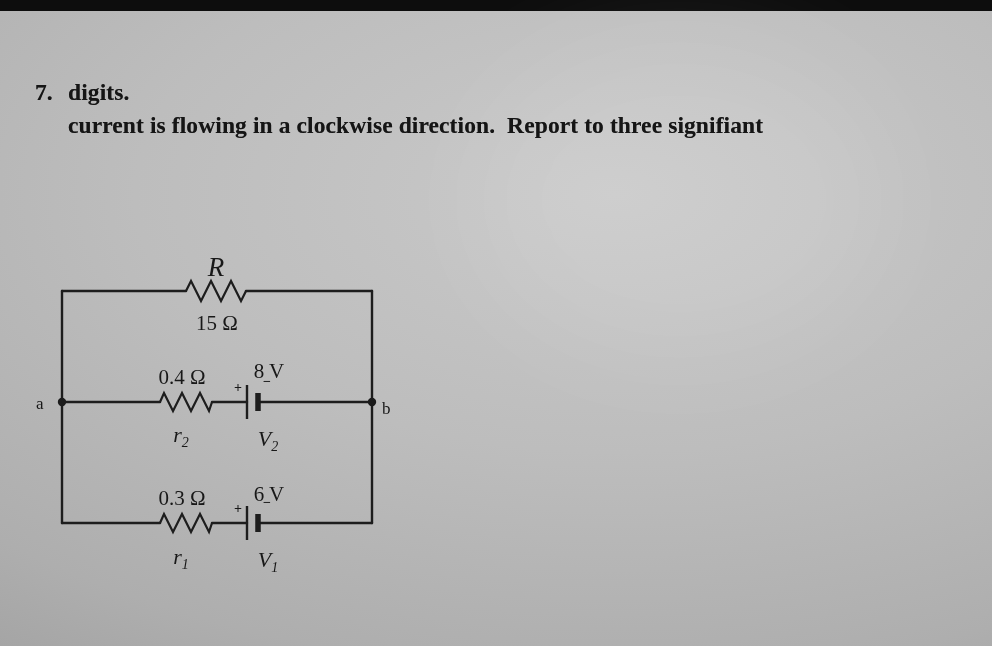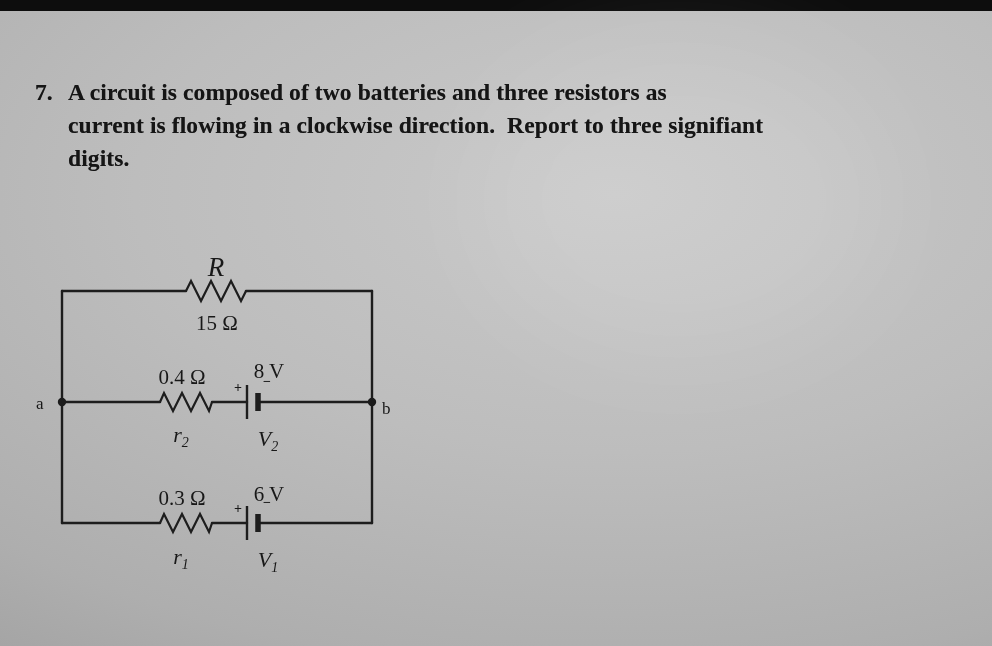--- a/index.html
+++ b/index.html
@@ -33,23 +33,23 @@
   .pol{font-size:14px;font-weight:bold;}
 </style>
 </head>
 <body>
 
 <div class="stage">
   <div class="top-bar"></div>
   <div class="sheen"></div>
 
   <div class="problem">
-    <div class="line"><span class="num">7.</span><span>A circuit is composed of two batteries and three resistors as</span></div>
+    <div class="line"><span class="num">7.</span></div>
+    <div class="line">digits.</div>
     <div class="line">current is flowing in a clockwise direction.  Report to three signifiant</div>
-    <div class="line">digits.</div>
   </div>
 
   <svg class="circuit" viewBox="0 0 400 340" xmlns="http://www.w3.org/2000/svg">
 
     <g>
       <path class="wire" d="M32,46 H156"></path>
       <path class="wire" d="M216,46 H342"></path>
       <path class="wire" d="M32,46 V278"></path>
       <path class="wire" d="M342,46 V278"></path>
       <path class="wire" d="M32,157 H130"></path>

